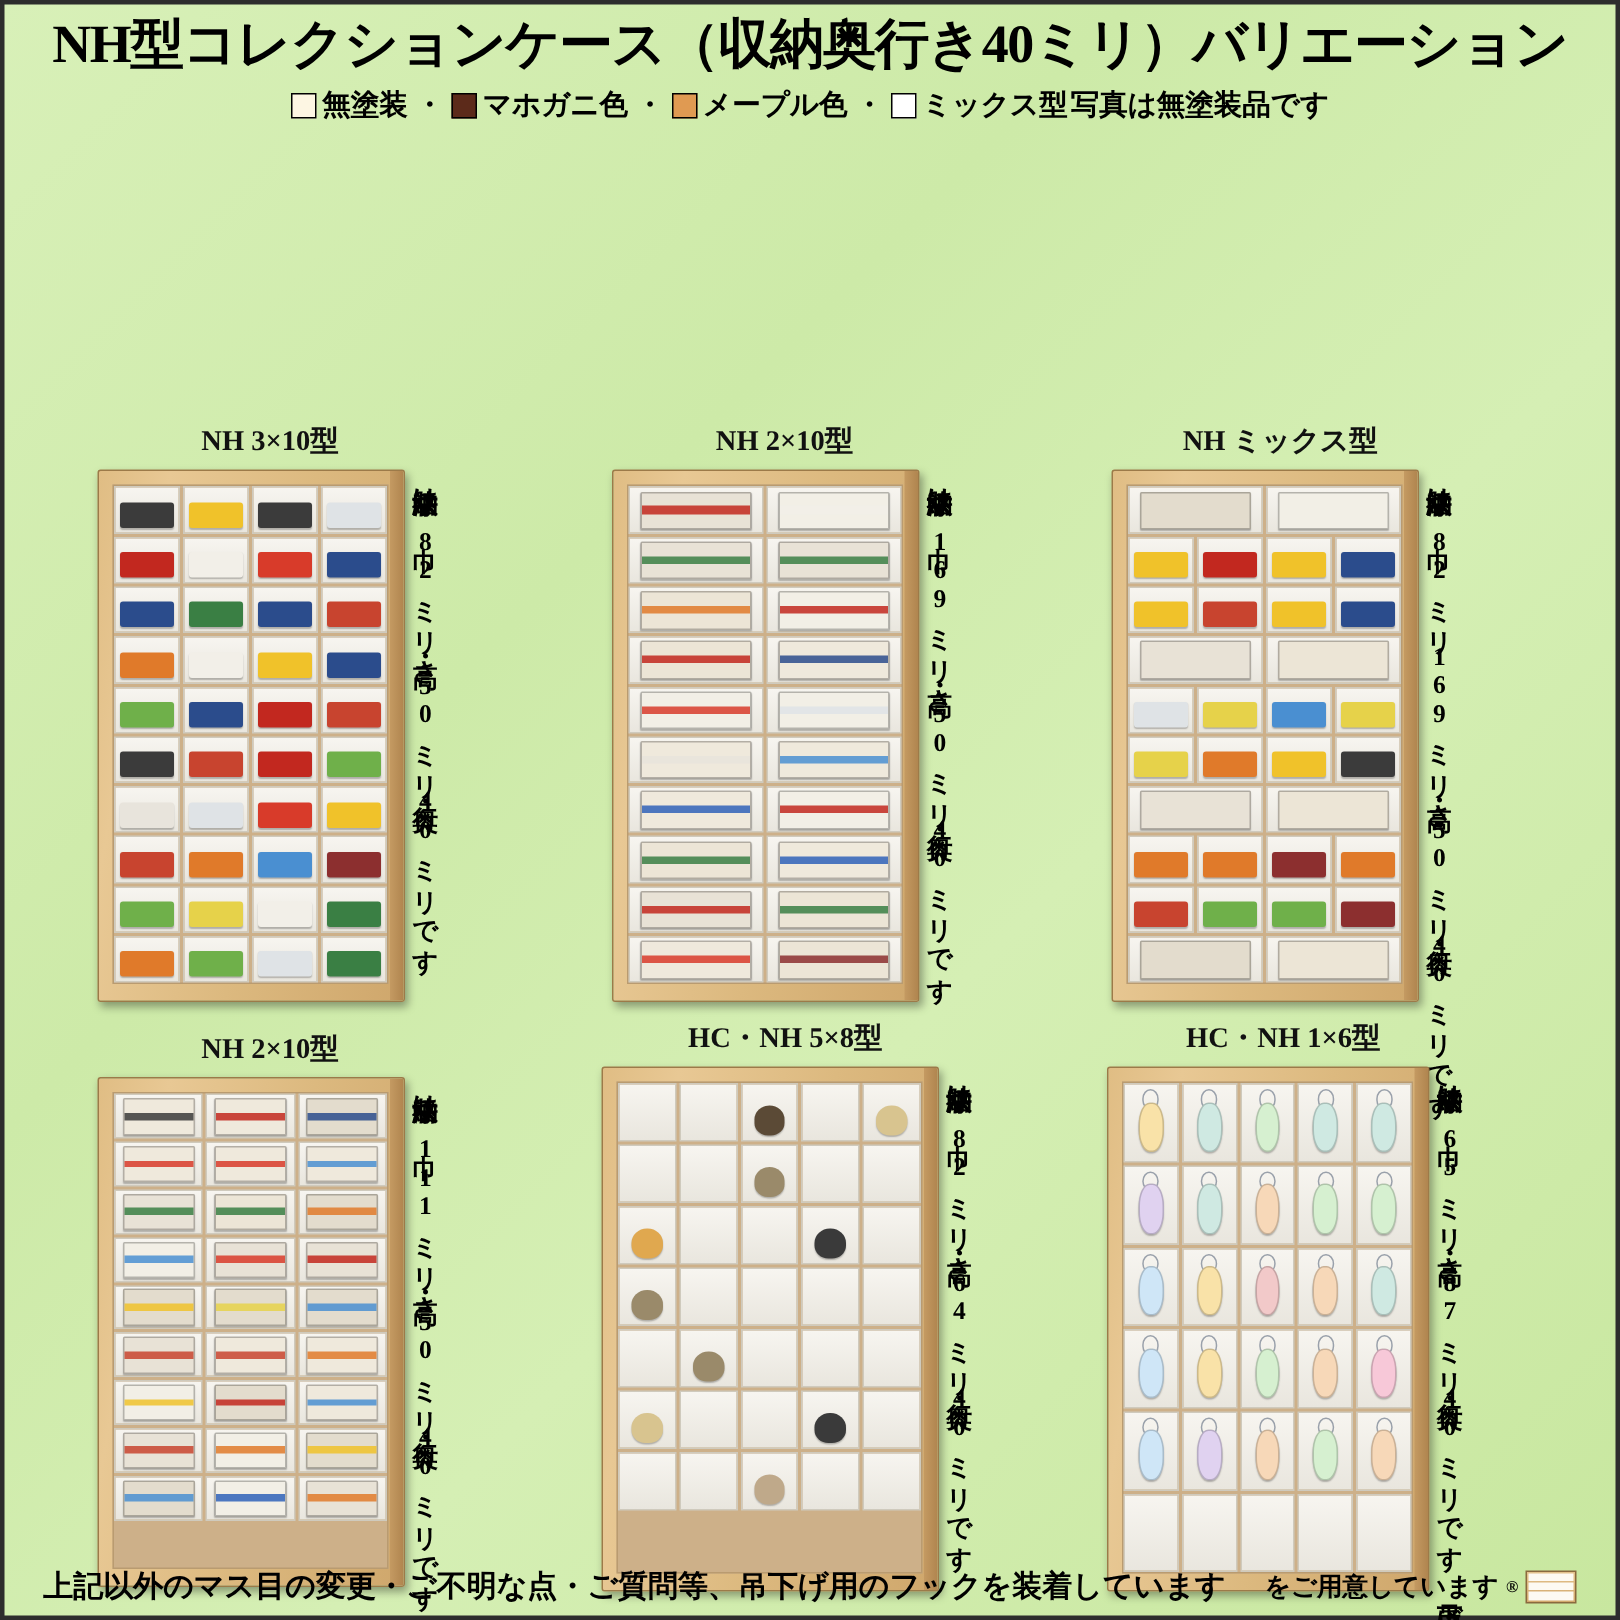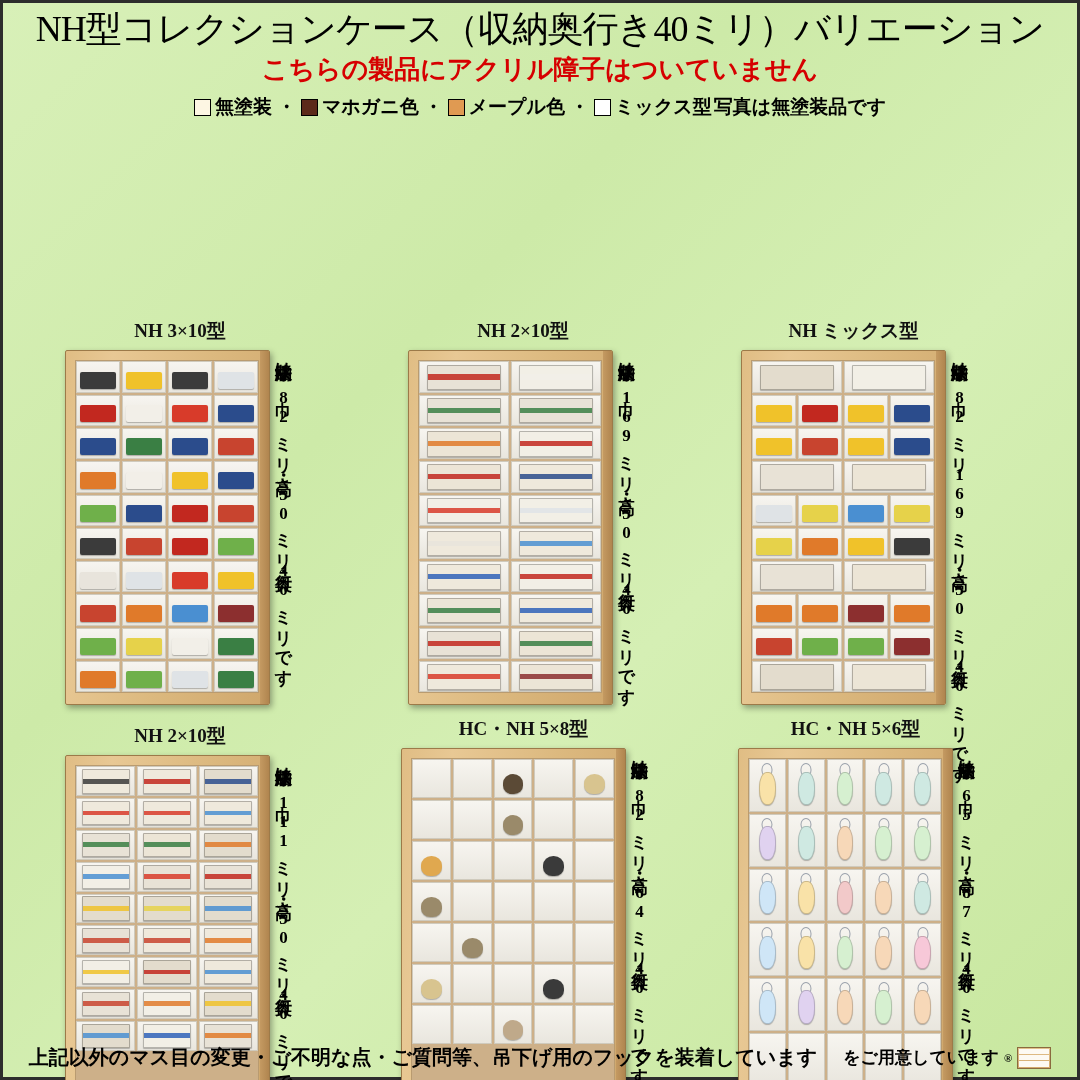--- a/index.html
+++ b/index.html
@@ -23,21 +23,21 @@
   }
 
   
   .header {
     padding: 6px 0 0 0;
     text-align: center;
   }
   .title-main {
     font-family: "Liberation Serif", serif;
     font-size: 36px;
-    font-weight: normal;
+    font-weight: bold;
     color: #000;
     letter-spacing: -1px;
     line-height: 1.15;
     white-space: nowrap;
   }
   .title-sub-red {
     font-family: "Liberation Serif", serif;
     font-size: 26px;
     font-weight: bold;
     color: #d60000;
@@ -228,21 +228,20 @@
   }
   .reg { font-size: 11px; vertical-align: super; }
 </style>
 </head>
 <body>
 
 <div class="page">
 
   <div class="header">
     <div class="title-main">NH型コレクションケース（収納奥行き40ミリ）バリエーション</div>
-    <div class="title-sub-red">こちらの製品にアクリル障子はついていません</div>
     <div class="finish-line">
       <span class="sw" style="background:#fdf6e3"></span>
         <span>無塗装</span>
       <span class="dot-sep">・</span>
       <span class="sw" style="background:#5c2a1a"></span>
         <span>マホガニ色</span>
       <span class="dot-sep">・</span>
       <span class="sw" style="background:#e09a52"></span>
         <span>メープル色</span>
       <span class="dot-sep">・</span>
@@ -809,21 +808,21 @@
               </div>
               <div class="slot"></div>
               <div class="slot"></div>
             </div>
         </div>
         <div class="vtext" style="height:347px;">収納寸法は 巾82ミリ・高さ64ミリ・奥行40ミリです</div>
       </div>
     </div>
 
     <div class="cell" style="left:735px; top:588px;">
-      <div class="cell-label" style="width:235px;">HC・NH 5×6型</div>
+      <div class="cell-label" style="width:235px;">HC・NH 1×6型</div>
       <div class="case-wrap" style="margin-top:6px;">
         <div class="case" id="case5" style="width:215px;height:350px;">
           <div class="case-inner" id="inner5" style="grid-template-columns: repeat(5, 1fr); grid-template-rows: repeat(6, 1fr);">
               <div class="slot">
                 <div class="key-ring"></div>
                 <div class="item key" style="background: rgb(249, 226, 168);"></div>
               </div>
               <div class="slot">
                 <div class="key-ring"></div>
                 <div class="item key" style="background: rgb(207, 233, 226);"></div>

